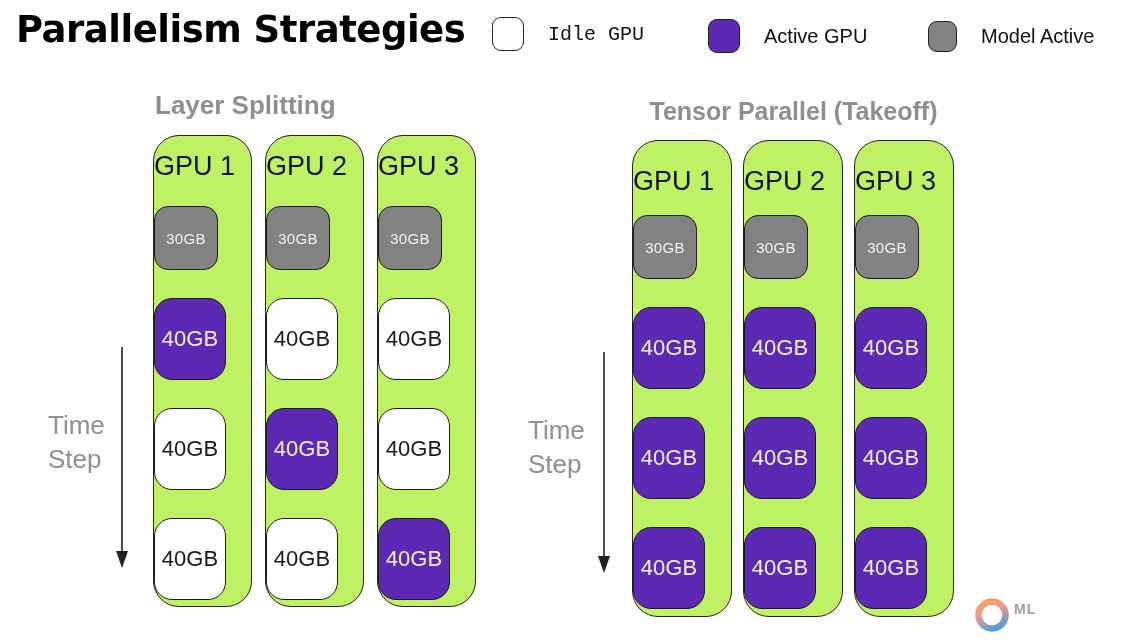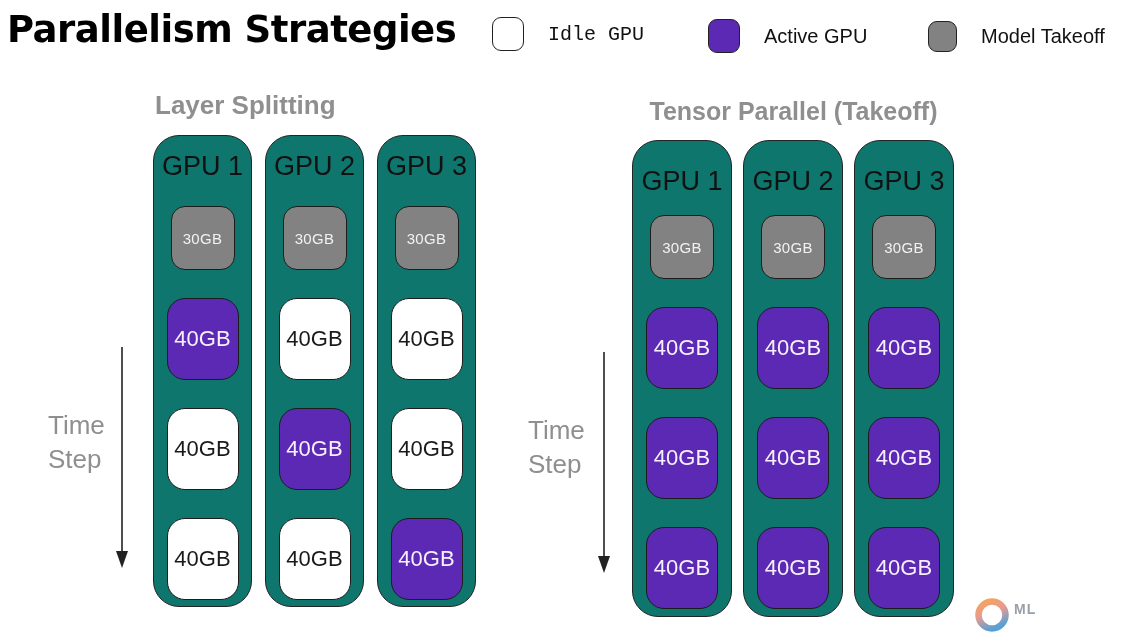--- a/index.html
+++ b/index.html
@@ -2,21 +2,21 @@
 <html><head>
 <meta charset="utf-8">
 <style>
   html,body{margin:0;padding:0;}
   body{
     width:1148px;height:644px;position:relative;overflow:hidden;
     background:#ffffff;font-family:"Liberation Sans",sans-serif;color:#1a1a1a;
   }
   
   .page-title{
-    position:absolute;left:7px;top:8px;margin:0;
+    position:absolute;left:16px;top:8px;margin:0;
     font-family:"DejaVu Sans",sans-serif;
     font-size:37px;font-weight:700;letter-spacing:-0.5px;color:#000;
     white-space:nowrap;
   }
   
   .legend-item{position:absolute;display:flex;align-items:center;}
   .legend-item .swatch{
     width:32px;height:34px;border:1.7px solid #222;border-radius:9px;
     box-sizing:border-box;flex:0 0 auto;
   }
@@ -41,23 +41,23 @@
   .time-label.ls{left:48px;top:408px;}
   .time-label.tp{left:528px;top:413px;}
   .time-arrow{position:absolute;}
   .time-arrow.ls{left:114px;top:347px;}
   .time-arrow.tp{left:596px;top:352px;}
   
   .columns{position:absolute;display:flex;}
   .columns.ls{left:153px;top:135px;gap:13px;}
   .columns.tp{left:632px;top:140px;gap:11px;}
   .column{
-    box-sizing:border-box;width:99px;background:#0f766e;
+    box-sizing:border-box;width:99px;background:#bef264;
     border:1.6px solid #242424;border-radius:26px;
-    display:flex;flex-direction:column;align-items:center;
+    display:flex;flex-direction:column;
   }
   .columns.ls .column{height:472px;}
   .columns.tp .column{height:477px;width:100px;}
   .gpu-label{margin-top:14px;font-size:27px;color:#111;line-height:32px;}
   .columns.tp .gpu-label{margin-top:24px;}
   .wbox{
     box-sizing:border-box;width:64px;height:64px;margin-top:24px;
     background:#828282;border:1.6px solid #1c1c1c;border-radius:14px;
     display:flex;align-items:center;justify-content:center;
     color:#f2f2f2;font-size:15px;letter-spacing:0.3px;
@@ -91,21 +91,21 @@
 <div class="legend-item li-0">
   <span class="swatch idle"></span>
   <span class="lg-label">Idle GPU</span>
 </div>
 <div class="legend-item li-1">
   <span class="swatch active"></span>
   <span class="lg-label">Active GPU</span>
 </div>
 <div class="legend-item li-2">
   <span class="swatch weights"></span>
-  <span class="lg-label">Model Takeoff</span>
+  <span class="lg-label">Model Active</span>
 </div>
 
 <h2 class="sec-header ls">Layer Splitting</h2>
 <div class="time-label ls">
   <div>Time</div>
   <div>Step</div>
 </div>
 <svg class="time-arrow ls" width="16" height="222" viewBox="0 0 16 222">
   <line x1="8" y1="0" x2="8" y2="206" stroke="#222" stroke-width="1.6"></line>
   <polygon points="2,204 14,204 8,221" fill="#222"></polygon>

